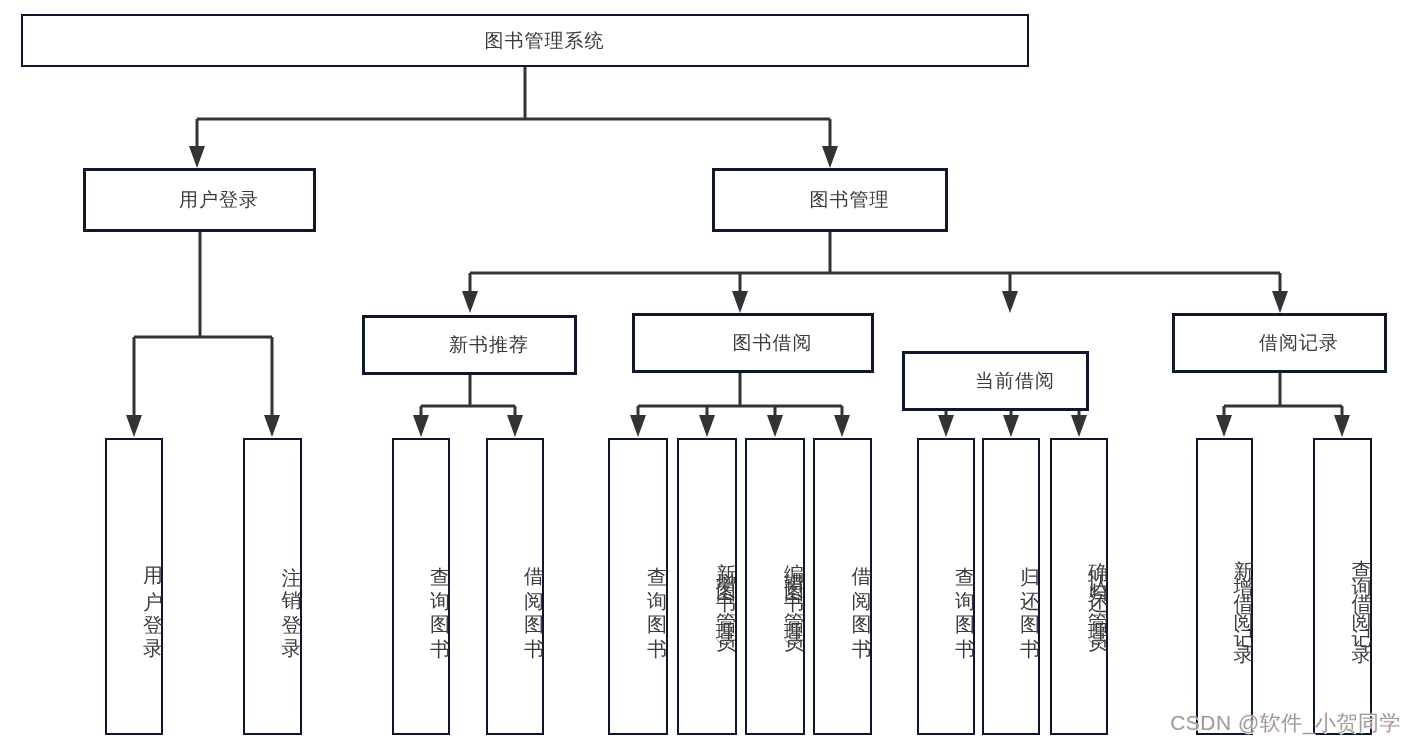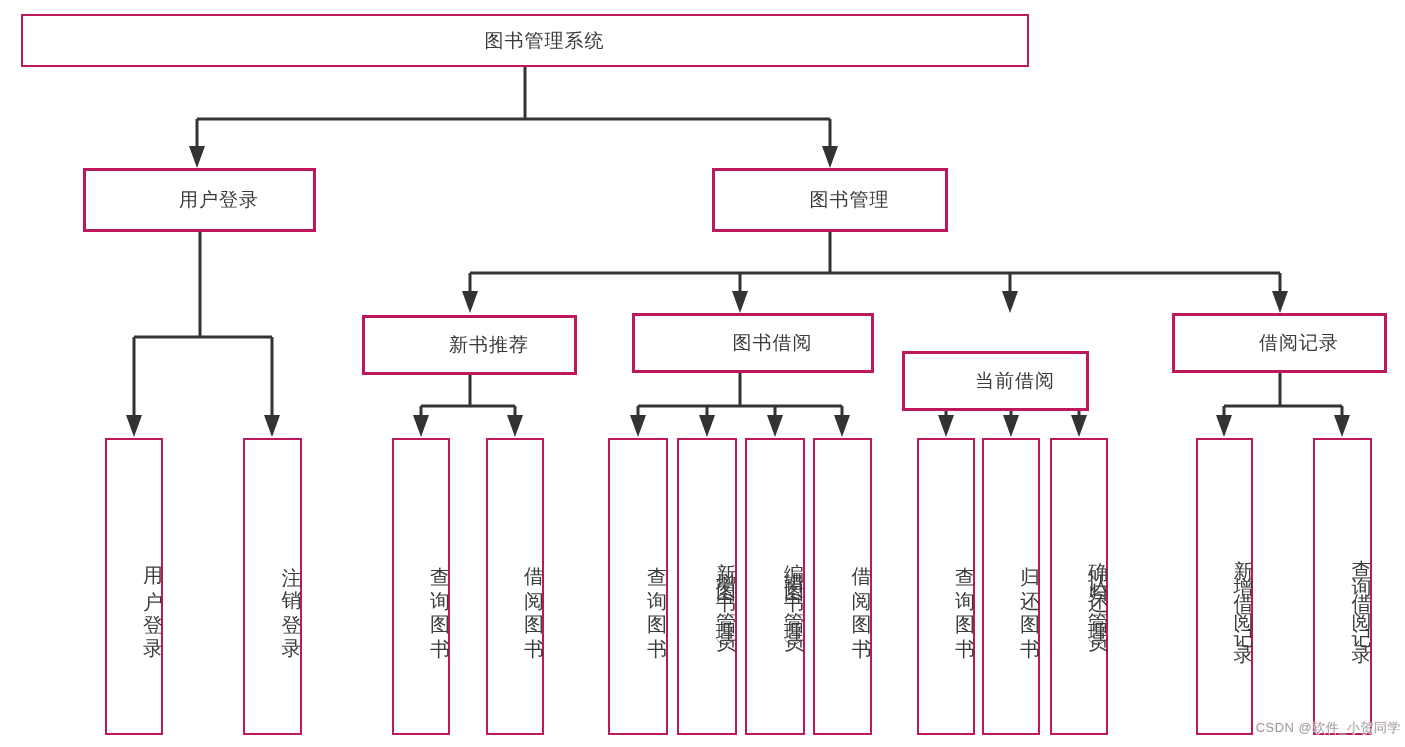--- a/index.html
+++ b/index.html
@@ -12,21 +12,21 @@
     overflow: hidden;
   }
   #connectors {
     position: absolute;
     left: 0; top: 0;
     z-index: 1;
   }
   .box {
     position: absolute;
     background: #ffffff;
-    border: 3px solid #be185d;
+    border: 3px solid #0f172a;
     box-sizing: border-box;
     display: flex;
     align-items: center;
     justify-content: center;
     z-index: 2;
     color: #3a3a3a;
     padding-left: 39px;
   }
   .hbox span {
     font-size: 19px;
@@ -45,21 +45,21 @@
     white-space: nowrap;
   }
   .v4 span { letter-spacing: 24px; margin-bottom: -24px; }
   .v6 span { letter-spacing: 17px; margin-bottom: -17px; }
   .v9 span { letter-spacing: 10px; margin-bottom: -10px; }
   #watermark {
     position: absolute;
     right: 4px;
     bottom: 10px;
     z-index: 3;
-    font-size: 13px;
+    font-size: 21px;
     color: #9c9c9c;
     letter-spacing: 0.5px;
     text-shadow: 1px 1px 0 rgba(255,255,255,0.95), -1px -1px 1px rgba(255,210,215,0.55);
     white-space: nowrap;
   }
 </style>
 </head>
 <body>
 
 <div id="stage">

